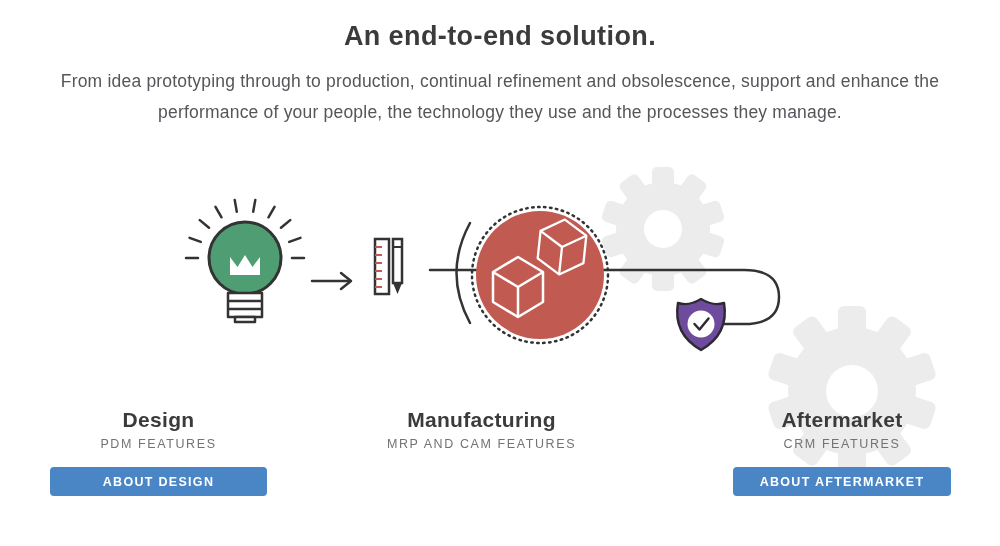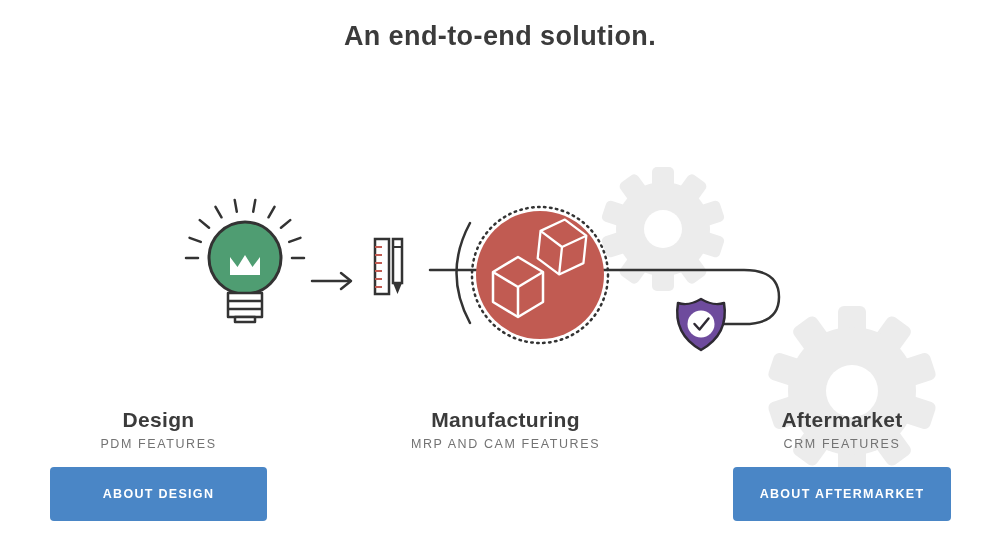--- a/index.html
+++ b/index.html
@@ -14,40 +14,41 @@
   .section-subtitle{
     margin:14px auto 0 auto;width:900px;text-align:center;
     font-size:17.5px;line-height:31px;color:var(--text-gray,#54565a);letter-spacing:.2px;
   }
   .illustration{
     position:absolute;top:163px;left:0;width:1000px;height:332px;z-index:1;
   }
   .columns{position:absolute;top:408px;left:0;width:1000px;height:120px;z-index:2;}
   .column{position:absolute;text-align:center;}
   .col-0{left:50px;width:217px;}
-  .col-1{left:397px;width:217px;}
+  .col-1{left:373px;width:217px;}
   .col-2{left:733px;width:218px;}
   .column-title{
     margin:0;font-size:21px;font-weight:600;color:var(--text-dark,#3b3b3b);letter-spacing:.3px;
   }
   .column-feat{
     margin-top:5px;font-size:12.5px;font-weight:500;color:#737373;letter-spacing:1.6px;
   }
   .about-button{
-    display:block;margin-top:16px;width:100%;height:54px;
+    display:block;margin-top:16px;width:100%;height:29px;
     background:var(--button-bg,#4a86c6);color:#fff;border:none;border-radius:4px;
     font-family:inherit;font-size:12.5px;font-weight:700;letter-spacing:1.3px;cursor:pointer;
   }
 </style>
 </head>
 <body>
 
 <div class="page">
 
   <h1 class="section-title">An end-to-end solution.</h1>
+  <p class="section-subtitle">From idea prototyping through to production, continual refinement and obsolescence, support and enhance the performance of your people, the technology they use and the processes they manage.</p>
 
   <div class="illustration">
     <svg width="1000" height="332" viewBox="0 0 1000 332">
 
       <g transform="translate(663,66)" style="fill:var(--gear-gray,#ececec)">
         <rect x="-11" y="-62" width="22" height="124" rx="5"></rect>
         <rect x="-11" y="-62" width="22" height="124" rx="5" transform="rotate(36)"></rect>
         <rect x="-11" y="-62" width="22" height="124" rx="5" transform="rotate(72)"></rect>
         <rect x="-11" y="-62" width="22" height="124" rx="5" transform="rotate(108)"></rect>
         <rect x="-11" y="-62" width="22" height="124" rx="5" transform="rotate(144)"></rect>

